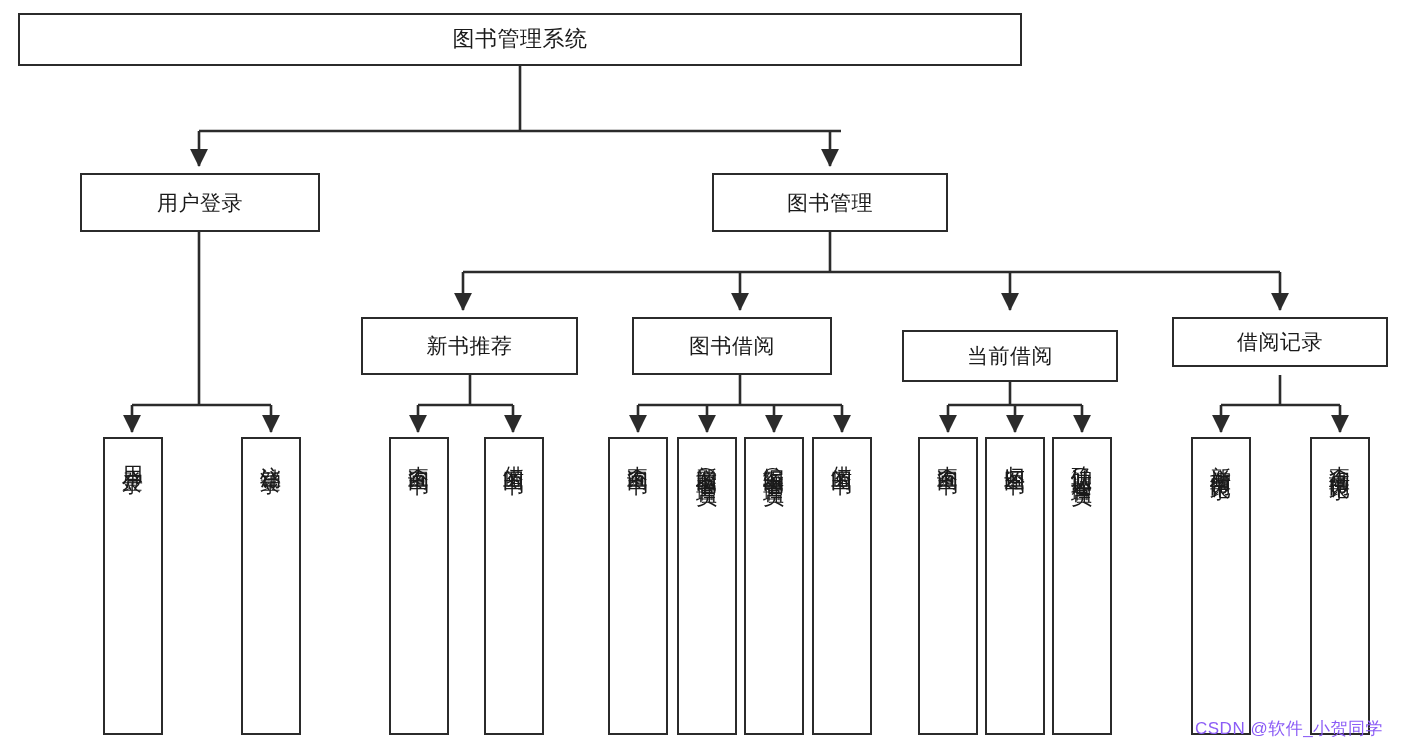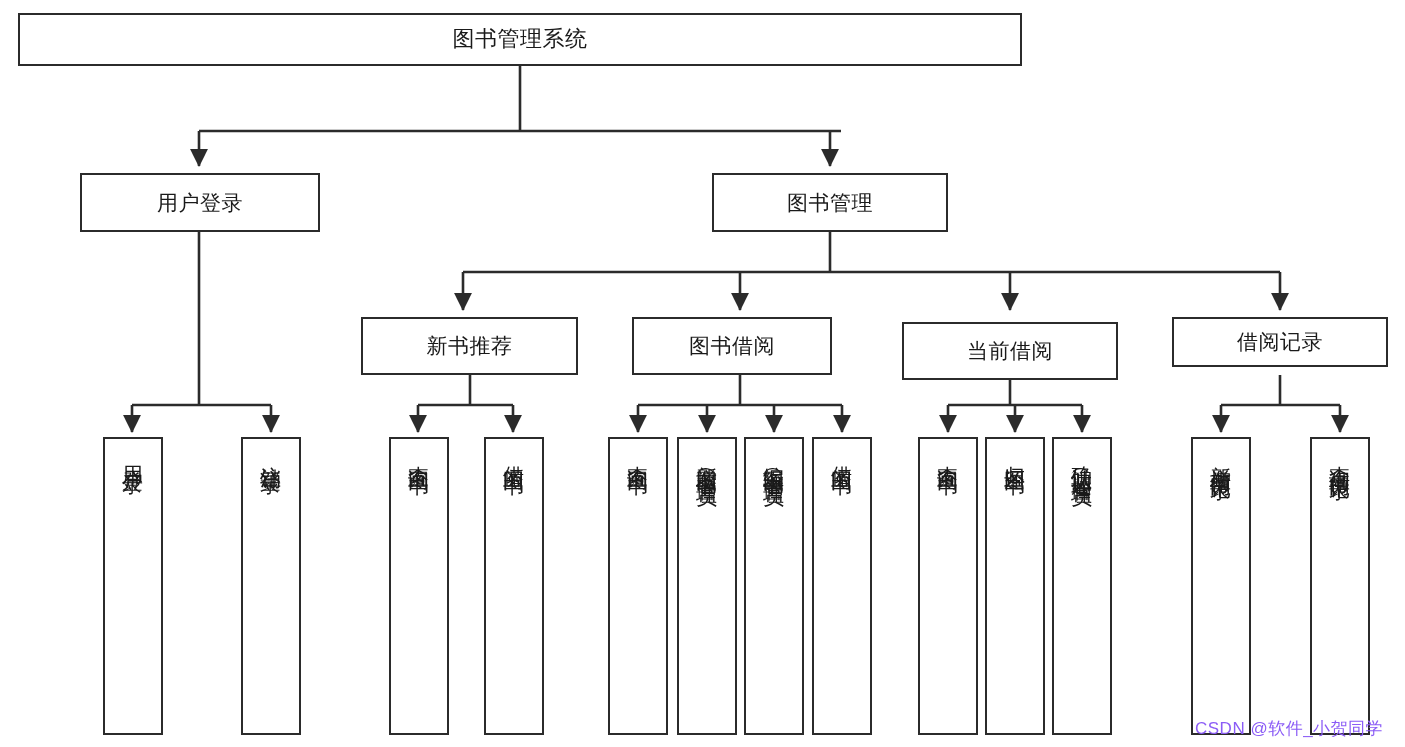--- a/index.html
+++ b/index.html
@@ -139,21 +139,21 @@
   <div class="node horiz" style="left:361px; top:317px; width:217px; height:58px;">
     <span class="label">新书推荐</span>
   </div>
 
   <div class="node horiz" style="left:712px; top:173px; width:236px; height:59px;">
     <span class="label">图书管理</span>
   </div>
   <div class="node horiz" style="left:632px; top:317px; width:200px; height:58px;">
     <span class="label">图书借阅</span>
   </div>
-  <div class="node horiz" style="left:902px; top:322px; width:216px; height:58px;">
+  <div class="node horiz" style="left:902px; top:330px; width:216px; height:52px;">
     <span class="label">当前借阅</span>
   </div>
   <div class="node horiz" style="left:1172px; top:317px; width:216px; height:50px;">
     <span class="label">借阅记录</span>
   </div>
 
   <div class="node vert" style="left:103px; top:437px; width:60px; height:298px;">
     <span class="label">用户登录</span>
   </div>
   <div class="node vert" style="left:241px; top:437px; width:60px; height:298px;">

